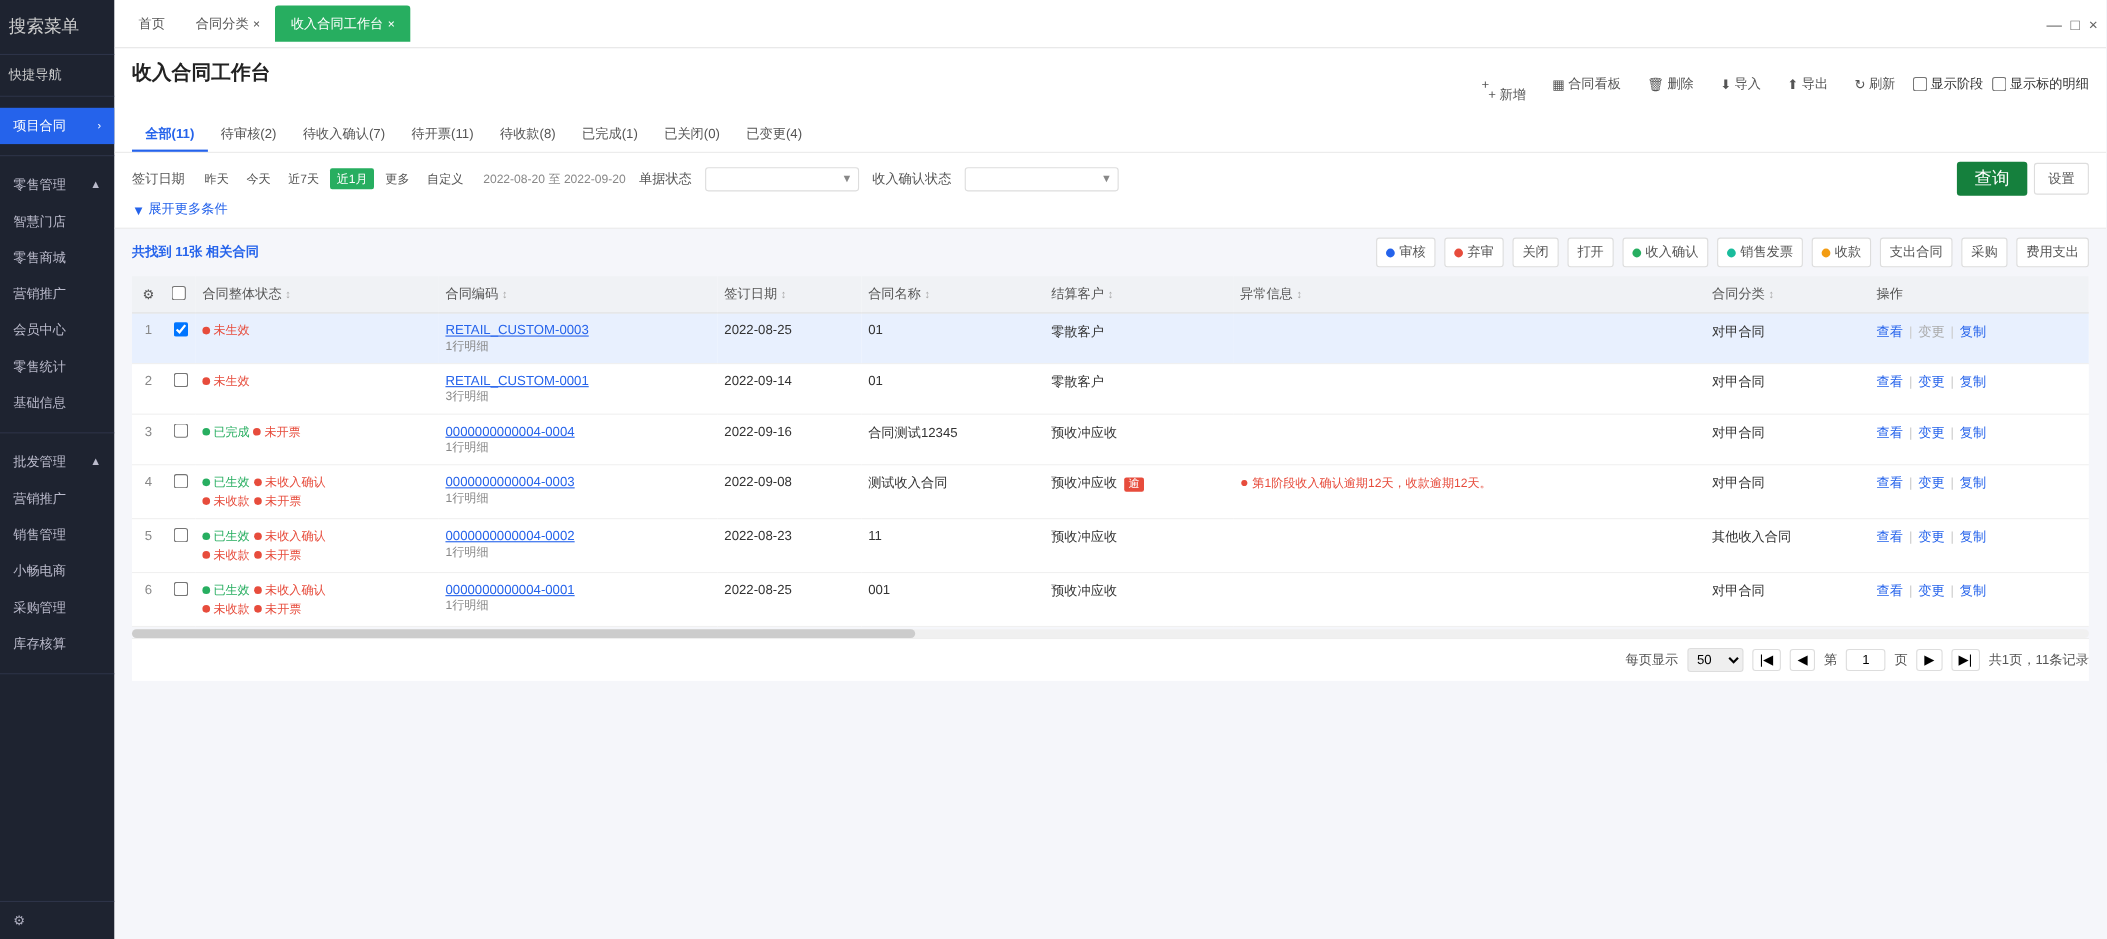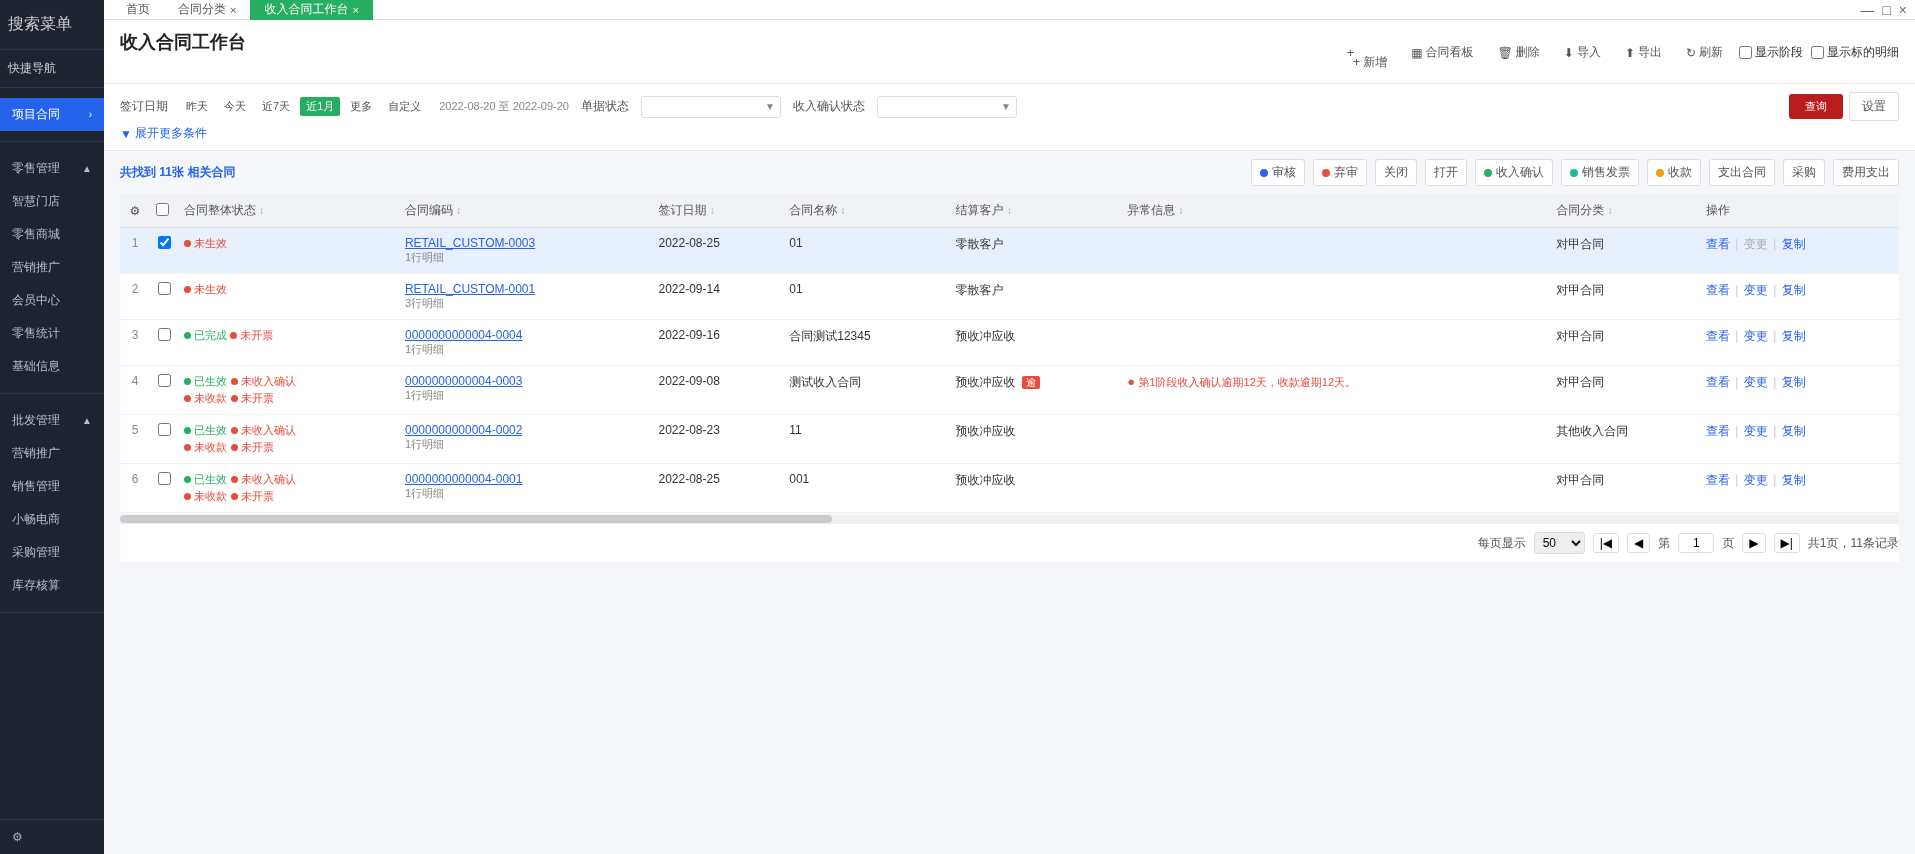--- a/index.html
+++ b/index.html
@@ -12,21 +12,21 @@
     .sidebar-section { padding: 10px 0; border-bottom: 1px solid #2d3348; }
     .sidebar-item { padding: 8px 12px; color: #bbc; font-size: 12px; cursor: pointer; display: flex; align-items: center; justify-content: space-between; }
     .sidebar-item.active { background: #2563eb; color: #fff; }
     .sidebar-item .arrow { font-size: 10px; }
     .sidebar-bottom { margin-top: auto; padding: 10px 12px; color: #aab; cursor: pointer; border-top: 1px solid #2d3348; }
 
     
     .main { flex: 1; display: flex; flex-direction: column; overflow: hidden; }
 
     
-    .tabs-bar { background: #fff; border-bottom: 1px solid #e0e0e0; display: flex; align-items: center; padding: 0 8px; height: 20px; }
+    .tabs-bar { background: #fff; border-bottom: 1px solid #e0e0e0; display: flex; align-items: center; padding: 0 8px; height: 44px; }
     .tab { padding: 8px 14px; font-size: 12px; color: #555; cursor: pointer; display: flex; align-items: center; gap: 4px; }
     .tab.active { background: #27ae60; color: #fff; border-radius: 3px 3px 0 0; }
     .tab .close { font-size: 11px; cursor: pointer; }
     .tabs-bar-right { margin-left: auto; display: flex; align-items: center; gap: 8px; }
     .tabs-bar-right span { font-size: 14px; cursor: pointer; color: #666; }
 
     
     .page-header { background: #fff; padding: 10px 16px 0 16px; border-bottom: 1px solid #e8e8e8; }
     .page-title { font-size: 18px; font-weight: bold; color: #222; margin-bottom: 8px; }
     .page-toolbar { display: flex; align-items: center; gap: 8px; margin-bottom: 8px; }
@@ -43,21 +43,21 @@
     .filter-label { font-size: 12px; color: #555; white-space: nowrap; }
     .filter-date-btns { display: flex; gap: 4px; align-items: center; }
     .filter-date-btn { padding: 2px 6px; font-size: 11px; color: #555; cursor: pointer; border-radius: 2px; }
     .filter-date-btn.active { background: #27ae60; color: #fff; border-radius: 2px; }
     .filter-date-range { font-size: 11px; color: #888; }
     .filter-select { border: 1px solid #ddd; border-radius: 3px; padding: 3px 20px 3px 6px; font-size: 12px; min-width: 120px; background: #fff; cursor: pointer; }
     .filter-select-wrap { position: relative; display: inline-flex; align-items: center; }
     .filter-select-wrap select { appearance: none; border: 1px solid #ddd; border-radius: 3px; padding: 3px 24px 3px 6px; font-size: 12px; min-width: 140px; background: #fff; cursor: pointer; }
     .filter-select-wrap .chev { position: absolute; right: 6px; font-size: 10px; color: #888; pointer-events: none; }
     .expand-conditions { color: #2563eb; font-size: 12px; cursor: pointer; display: flex; align-items: center; gap: 3px; margin-left: auto; }
-    .query-btn { background: #b91c1c; color: #fff; border: none; border-radius: 3px; padding: 5px 16px; font-size: 11px; cursor: pointer; }
+    .query-btn { background: #15803d; color: #fff; border: none; border-radius: 3px; padding: 5px 16px; font-size: 16px; cursor: pointer; }
     .settings-btn { background: #fff; color: #555; border: 1px solid #ddd; border-radius: 3px; padding: 5px 12px; font-size: 12px; cursor: pointer; }
 
     
     .content-area { flex: 1; overflow: auto; padding: 8px 16px; background: #f5f6fa; }
 
     
     .action-bar { display: flex; align-items: center; gap: 8px; margin-bottom: 8px; flex-wrap: wrap; }
     .action-info { font-size: 12px; color: #555; }
     .action-info span { color: #2563eb; font-weight: bold; }
     .action-spacer { flex: 1; }
@@ -228,20 +228,30 @@
           <input type="checkbox" style="">
           <span>显示阶段</span>
         </label>
         <label style="font-size:12px; display:flex; align-items:center; gap:3px; cursor:pointer;">
           <input type="checkbox" style="">
           <span>显示标的明细</span>
         </label>
       </div>
     </div>
 
+    <div class="status-tabs">
+      <div class="status-tab active">全部(11)</div>
+      <div class="status-tab">待审核(2)</div>
+      <div class="status-tab">待收入确认(7)</div>
+      <div class="status-tab">待开票(11)</div>
+      <div class="status-tab">待收款(8)</div>
+      <div class="status-tab">已完成(1)</div>
+      <div class="status-tab">已关闭(0)</div>
+      <div class="status-tab">已变更(4)</div>
+    </div>
   </div>
 
   <div class="filter-area">
     <div class="filter-row">
       <span class="filter-label">签订日期</span>
       <div class="filter-date-btns">
         <span class="filter-date-btn">昨天</span>
         <span class="filter-date-btn">今天</span>
         <span class="filter-date-btn">近7天</span>
         <span class="filter-date-btn active">近1月</span>

